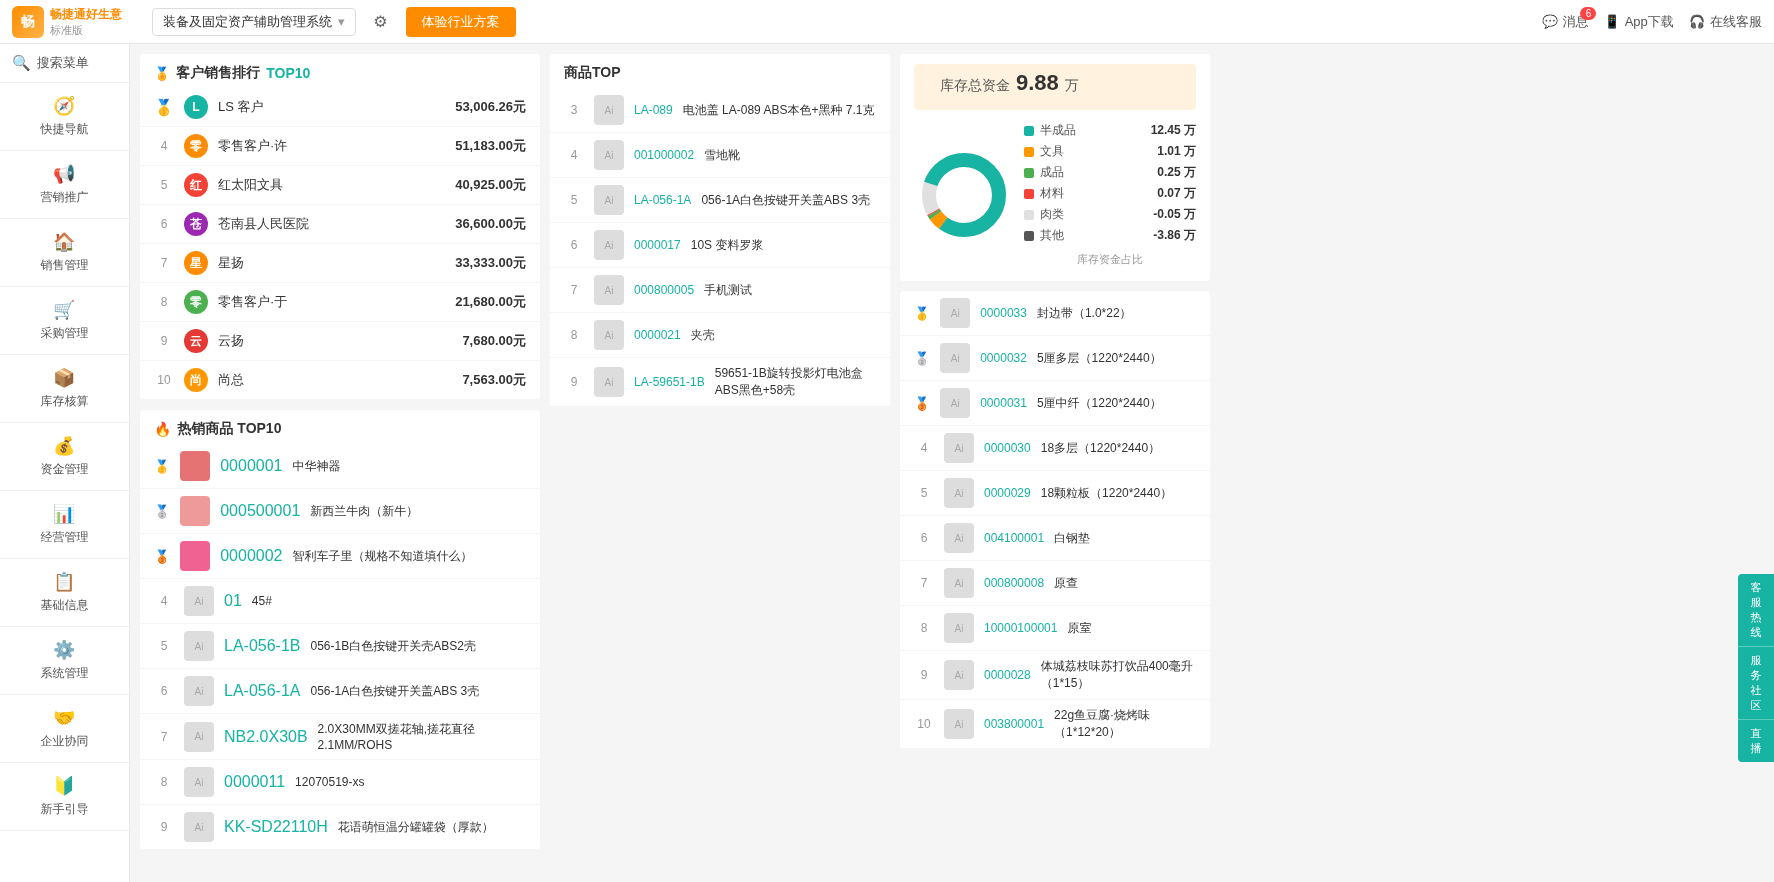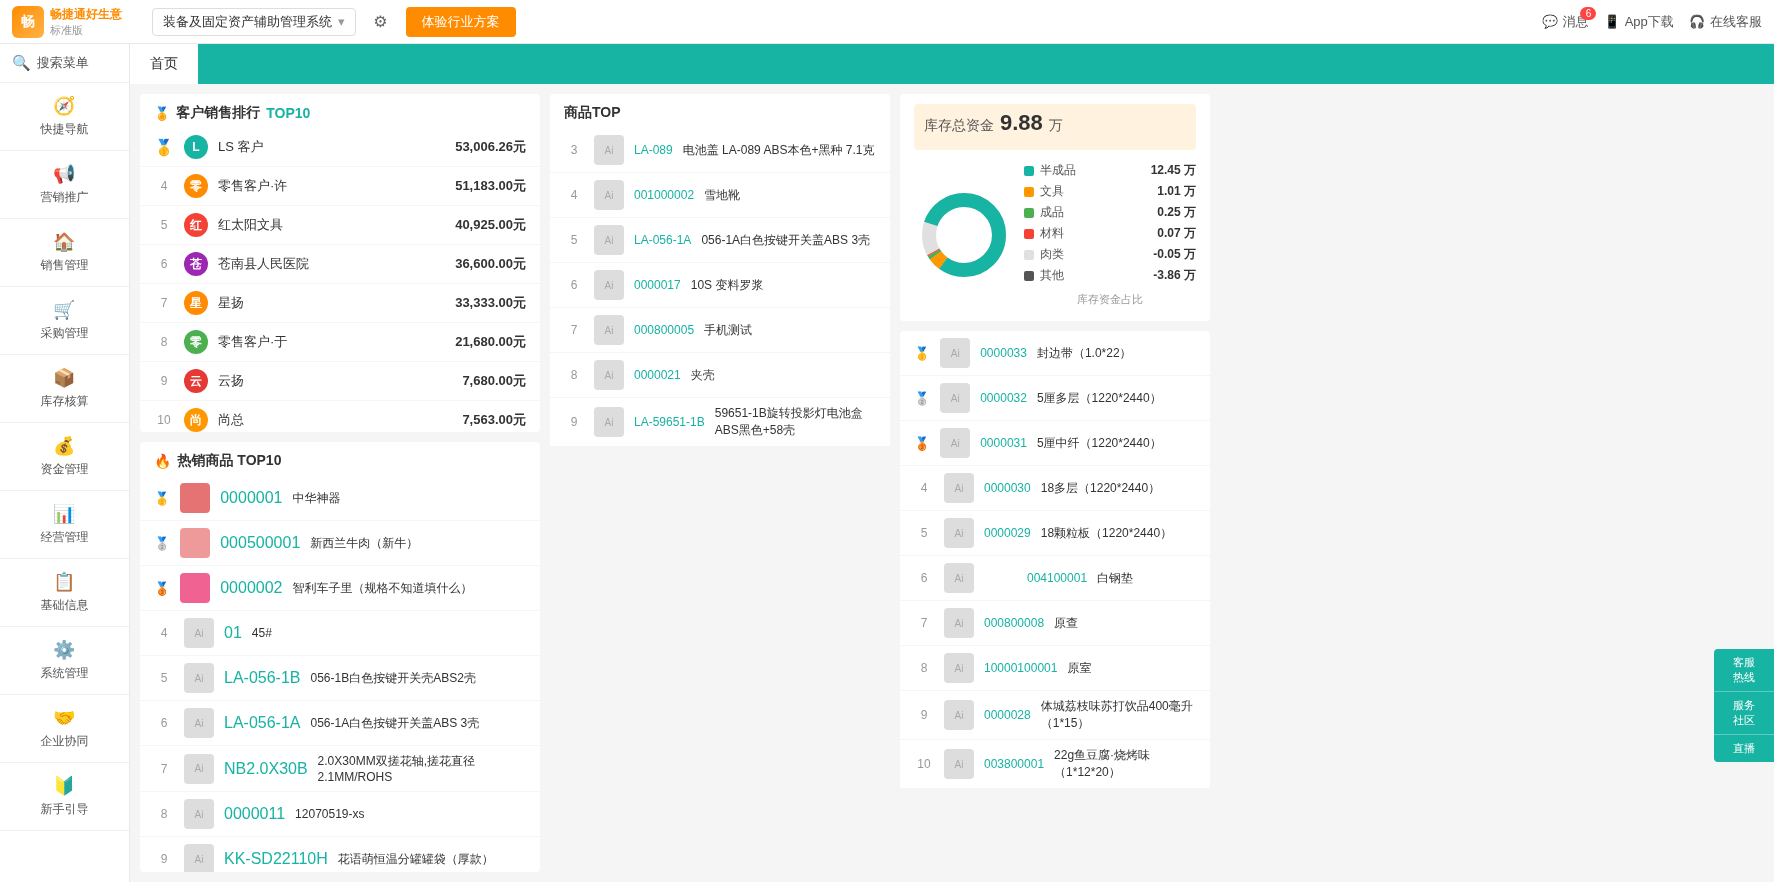--- a/index.html
+++ b/index.html
@@ -167,21 +167,21 @@
       display: flex; align-items: center;
       padding: 7px 14px; gap: 10px;
       border-bottom: 1px solid #f5f5f5;
     }
 
     
     .inventory-card { background: #fff; border-radius: 4px; padding: 10px 14px; }
     .inventory-header {
       display: flex; align-items: baseline; gap: 6px; margin-bottom: 8px;
     }
-    .inventory-title { font-size: 14px; color: #555; }
+    .inventory-title { font-size: 14px; color: #555; margin-left: 16px; }
     .inventory-amount { font-size: 22px; font-weight: bold; color: #333; }
     .inventory-unit { font-size: 14px; color: #555; }
     .inventory-bg { background: #fff3e0; border-radius: 4px; padding: 6px 10px; margin-bottom: 8px; }
 
     .chart-area { display: flex; align-items: center; gap: 10px; padding: 4px 0; }
     .donut-chart { position: relative; width: 100px; height: 100px; flex-shrink: 0; }
     .donut-chart svg { width: 100%; height: 100%; }
     .legend { display: flex; flex-direction: column; gap: 4px; font-size: 12px; flex: 1; }
     .legend-item { display: flex; align-items: center; gap: 6px; }
     .legend-dot { width: 10px; height: 10px; border-radius: 2px; flex-shrink: 0; }
@@ -194,21 +194,21 @@
     ::-webkit-scrollbar-track { background: #f1f1f1; }
     ::-webkit-scrollbar-thumb { background: #ccc; border-radius: 2px; }
 
     
     .float-btns {
       position: fixed; right: 0; bottom: 120px;
       display: flex; flex-direction: column;
       z-index: 999;
     }
     .float-btn {
-      width: 60px; padding: 6px 8px;
+      width: 36px; padding: 6px 8px;
       background: #17b3a3; color: white;
       font-size: 11px; text-align: center;
       cursor: pointer; border-bottom: 1px solid rgba(255,255,255,0.3);
     }
     .float-btn:last-child { border-bottom: none; }
 
     .scrollable-col { overflow-y: auto; }
   </style>
 </head>
 <body>
@@ -292,23 +292,20 @@
       <span class="label">企业协同</span>
     </div>
     <div class="sidebar-item">
       <span class="icon">🔰</span>
       <span class="label">新手引导</span>
     </div>
   </div>
 
   <div class="content">
 
-    <div class="nav-bar">
-      <div class="nav-tab active">首页</div>
-    </div>
 
     <div class="page-content">
 
       <div class="left-panel scrollable-col" style="max-width: 400px; min-width: 320px;">
 
         <div class="card">
           <div class="card-title">
             <span style="color:#ff8c00;font-size:13px;">🏅</span>
             <span>客户销售排行</span>
             <span class="teal">TOP10</span>
@@ -610,21 +607,21 @@
                 <span style="font-size:10px;color:#aaa;">Ai</span>
               </div>
               <span class="prod-code" style="font-size:12px;color:#17b3a3;flex-shrink:0;">0000029</span>
               <span class="prod-name">18颗粒板（1220*2440）</span>
             </div>
             <div class="new-prod-row">
               <span class="rank-num">6</span>
               <div class="prod-thumb-placeholder">
                 <span style="font-size:10px;color:#aaa;">Ai</span>
               </div>
-              <span class="prod-code" style="font-size:12px;color:#17b3a3;flex-shrink:0;margin-left:43px;">004100001</span>
+              <span class="prod-code" style="font-size:12px;color:#17b3a3;flex-shrink:0;">004100001</span>
               <span class="prod-name">白钢垫</span>
             </div>
             <div class="new-prod-row">
               <span class="rank-num">7</span>
               <div class="prod-thumb-placeholder">
                 <span style="font-size:10px;color:#aaa;">Ai</span>
               </div>
               <span class="prod-code" style="font-size:12px;color:#17b3a3;flex-shrink:0;">000800008</span>
               <span class="prod-name">原查</span>
             </div>

